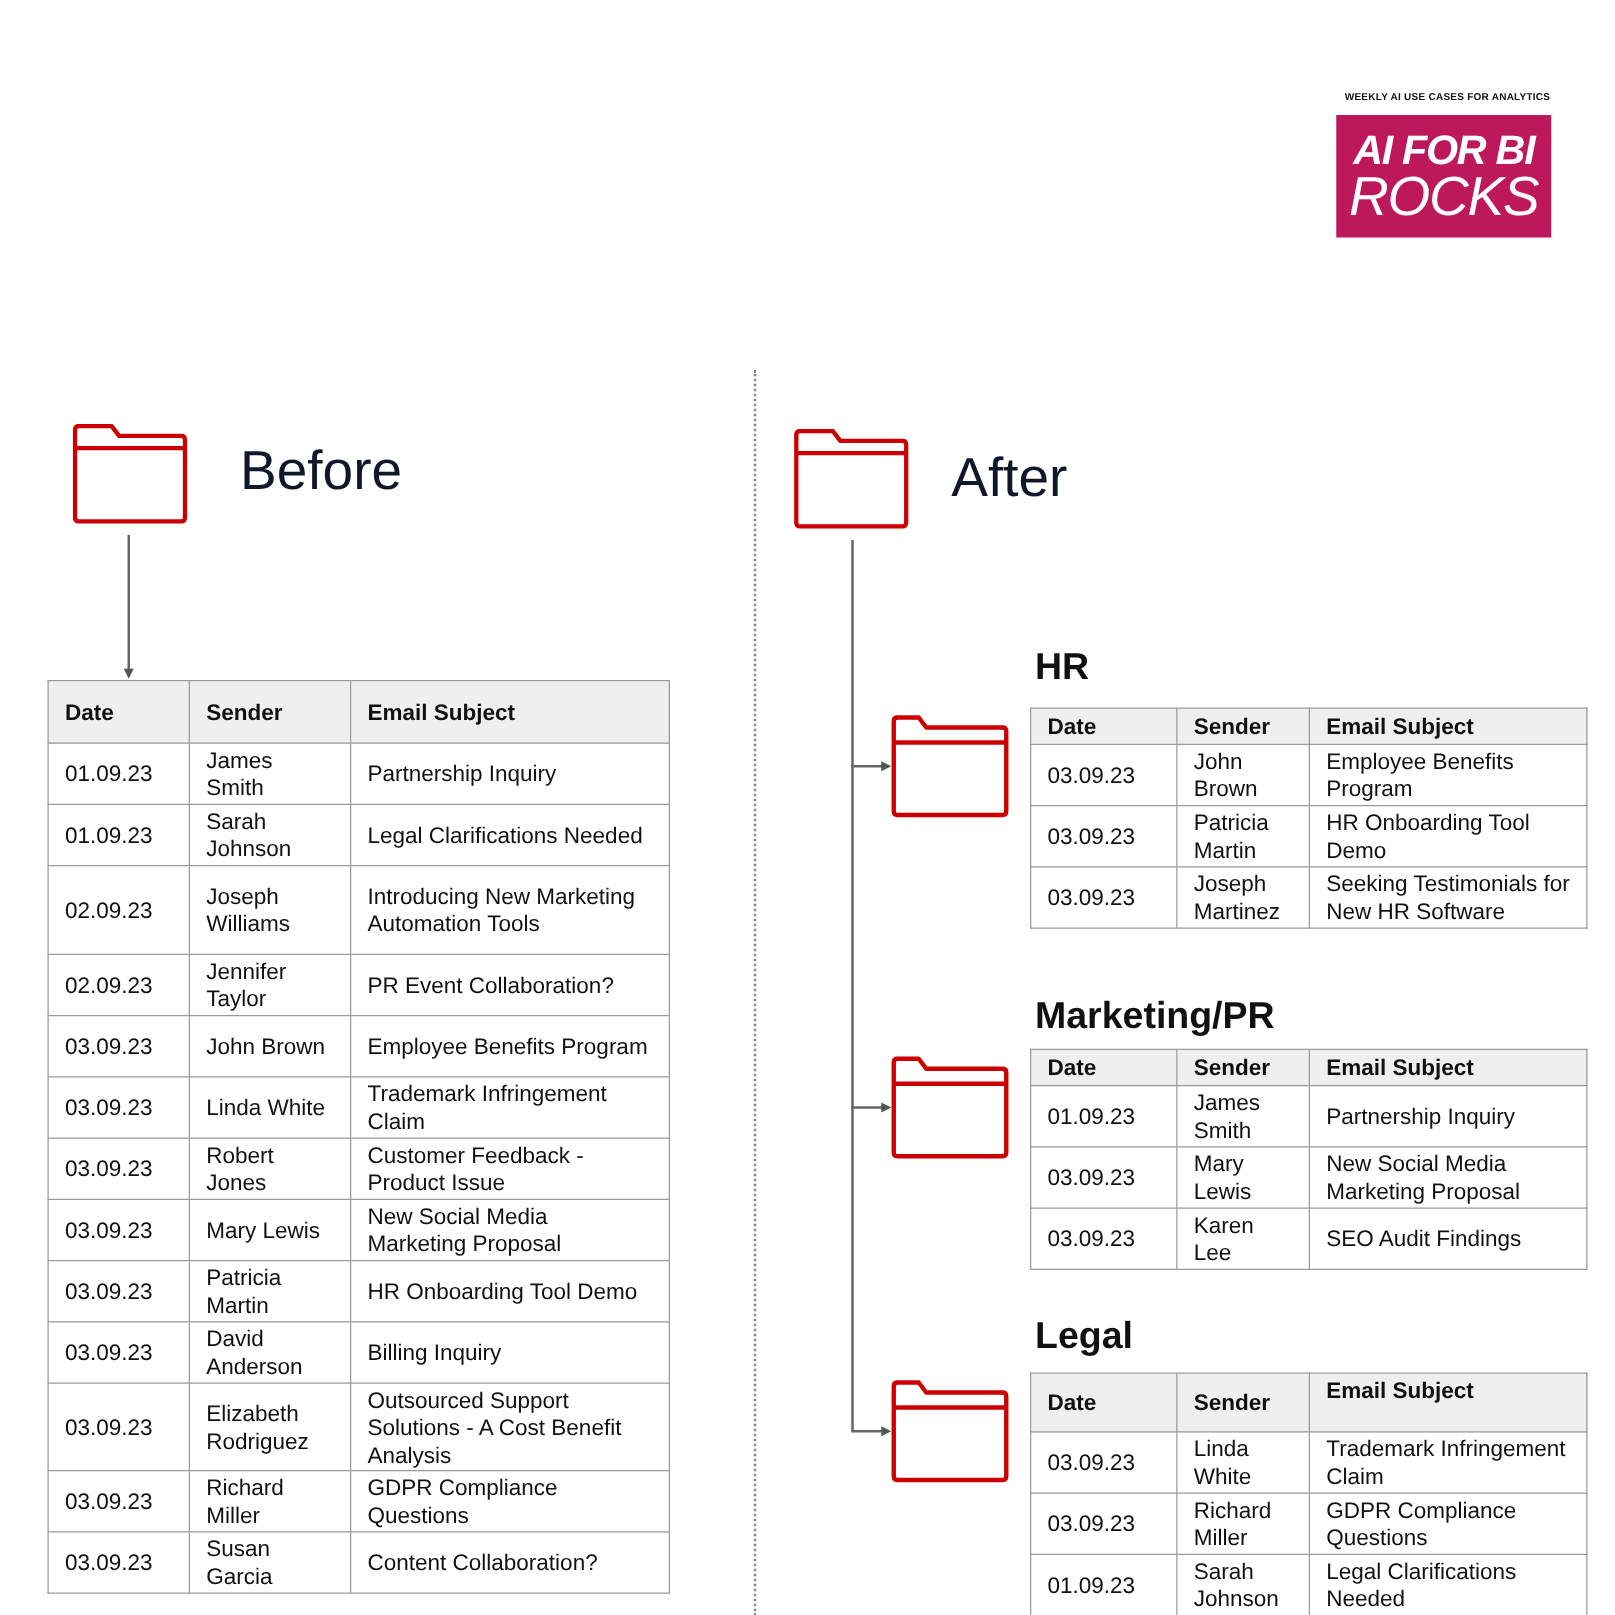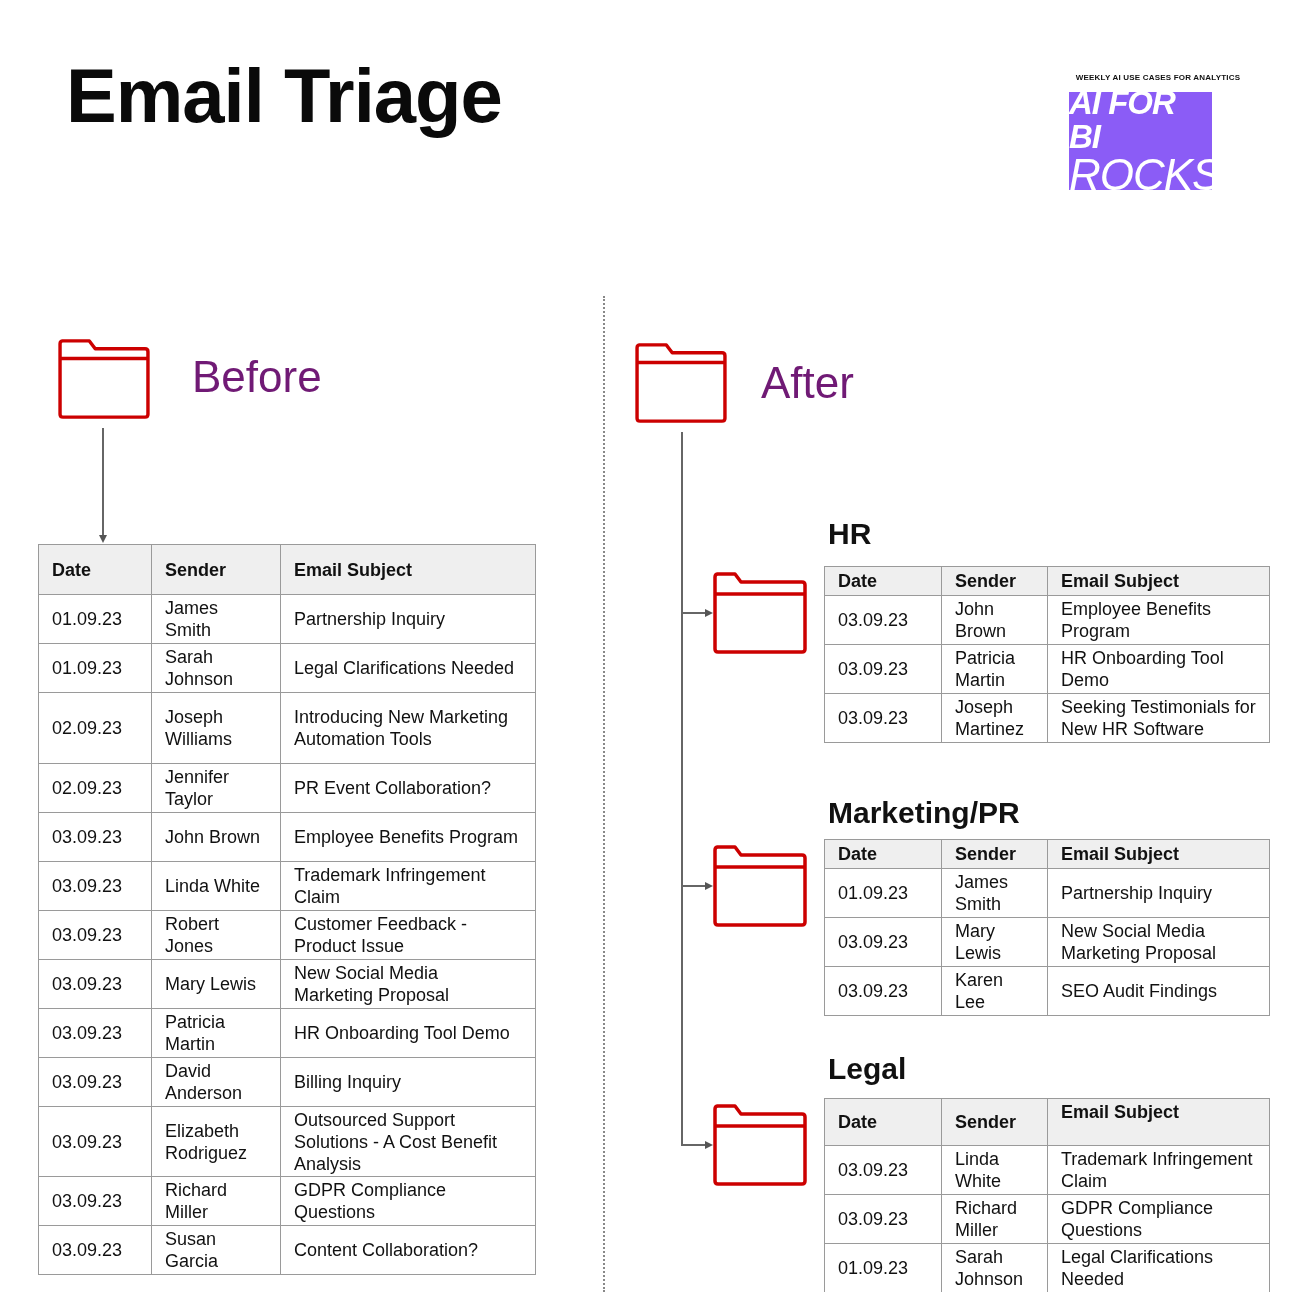--- a/index.html
+++ b/index.html
@@ -1,47 +1,46 @@
 <!DOCTYPE html>
 <html><head>
   <meta charset="utf-8">
   <style>
     * { box-sizing: border-box; margin: 0; padding: 0; }
     body { width: 1292px; height: 1292px; background: #ffffff; position: relative; overflow: hidden;
       font-family: "Liberation Sans", "DejaVu Sans", sans-serif; color: #111; }
     .abs { position: absolute; }
     .title { left: 66px; top: 52px; font-size: 76px; font-weight: bold; line-height: 88px; letter-spacing: -1px; color: #0a0a0a; }
     .logo-tag { left: 1068px; top: 73px; width: 180px; text-align: center; font-size: 8px; font-weight: bold; letter-spacing: 0.2px; color: #111; }
-    .logo-box { left: 1069px; top: 92px; width: 143px; height: 98px; background: #8b5cf6; color: #fff;
-      display: flex; flex-direction: column; align-items: flex-start; justify-content: center; }
+    .logo-box { left: 1069px; top: 92px; width: 172px; height: 98px; background: #be185d; color: #fff;
+      display: flex; flex-direction: column; align-items: center; justify-content: center; }
     .logo-l1 { font-size: 33px; font-weight: bold; font-style: italic; line-height: 34px; letter-spacing: -1px; }
     .logo-l2 { font-size: 44px; font-weight: normal; font-style: italic; line-height: 42px; letter-spacing: -1px; }
     .divider { left: 603px; top: 296px; height: 996px; border-left: 2px dotted #888; width: 0; }
-    .section-label { font-size: 44px; color: #701a75; }
+    .section-label { font-size: 44px; color: #0f172a; }
     .folder { width: 96px; height: 84px; }
     .vline { background: #666; width: 1.5px; }
     .hline { background: #666; height: 1.5px; }
     .arrow-down { width: 0; height: 0; border-left: 4px solid transparent; border-right: 4px solid transparent; border-top: 8px solid #555; }
     .arrow-right { width: 0; height: 0; border-top: 4px solid transparent; border-bottom: 4px solid transparent; border-left: 8px solid #555; }
     table { border-collapse: collapse; background: #fff; }
     td, th { border: 1.5px solid #9a9a9a; text-align: left; vertical-align: middle; font-weight: normal; }
     th { background: #efefef; font-weight: bold; }
     .tbl-before { left: 38px; top: 544px; width: 498px; font-size: 18px; line-height: 22px; }
     .tbl-before th { height: 50px; padding: 0 13px; }
     .tbl-before td { padding: 0 13px; }
     .tbl-after { left: 824px; width: 446px; font-size: 18px; line-height: 22px; }
     .tbl-after th { padding: 0 13px; }
     .tbl-after td { padding: 0 13px; }
     .cat-title { font-size: 30px; font-weight: bold; color: #111; }
   </style>
 </head>
 <body>
 
 <div class="abs title">
-  <div>Email Triage</div>
 </div>
 
 <div class="abs logo-tag">WEEKLY AI USE CASES FOR ANALYTICS</div>
 <div class="abs logo-box">
   <div class="logo-l1">AI FOR BI</div>
   <div class="logo-l2">ROCKS</div>
 </div>
 
 <div class="abs divider"></div>
 

